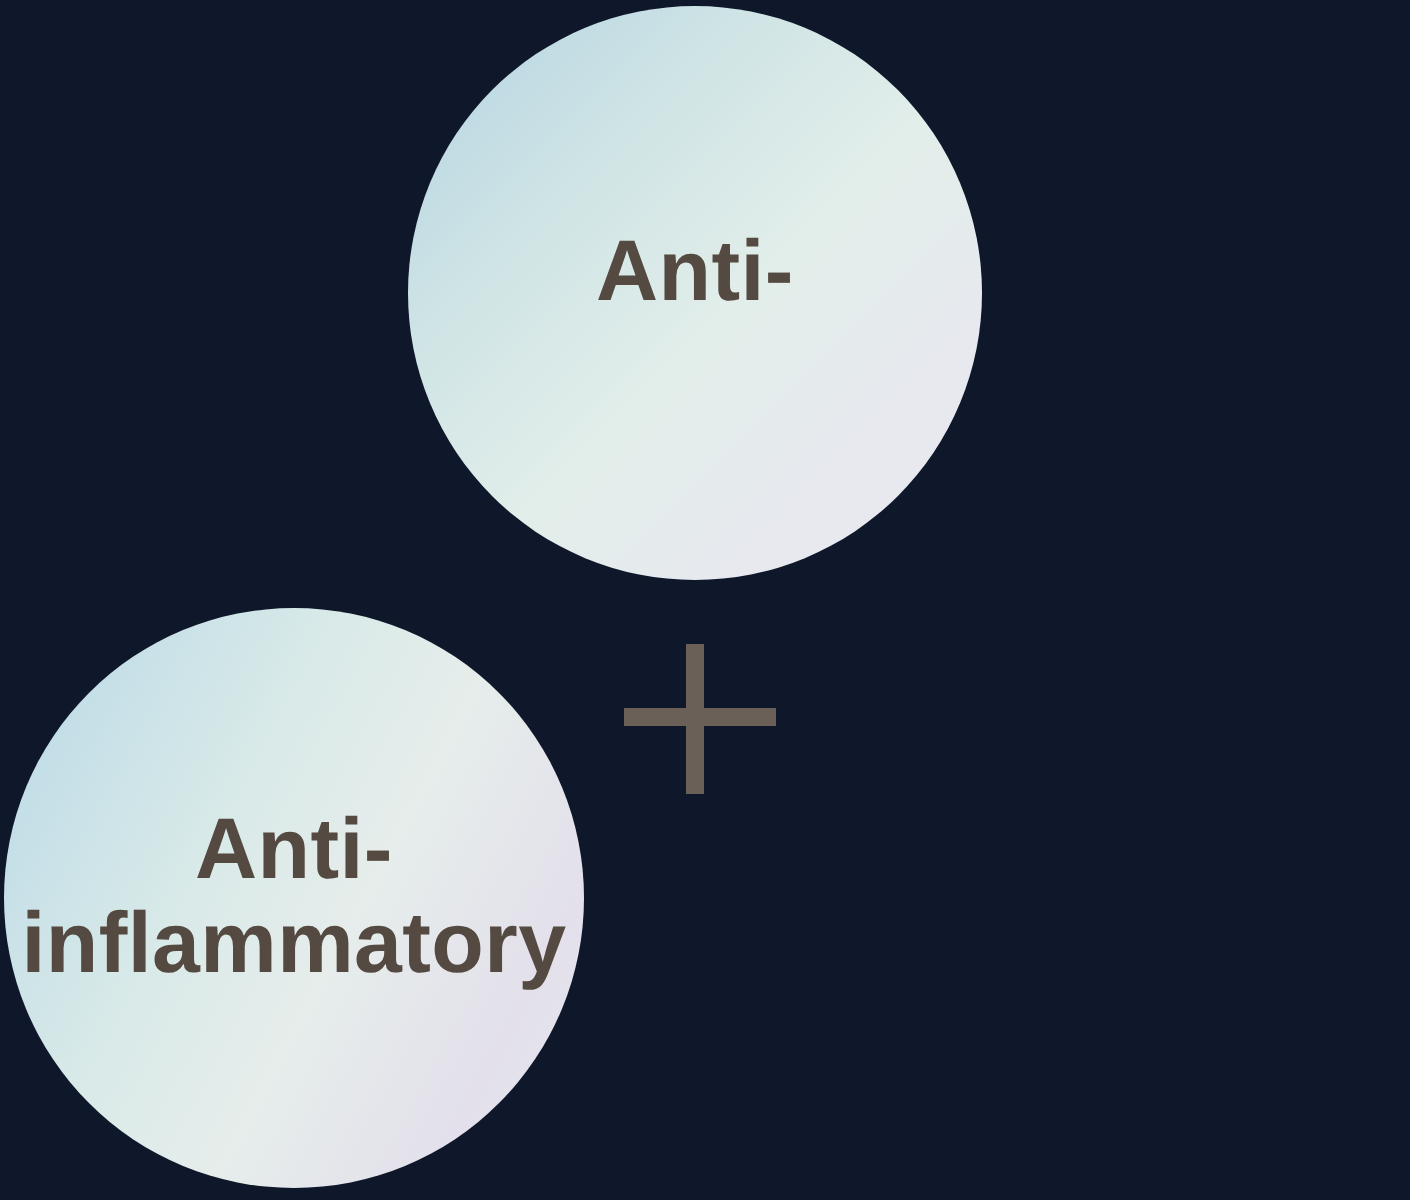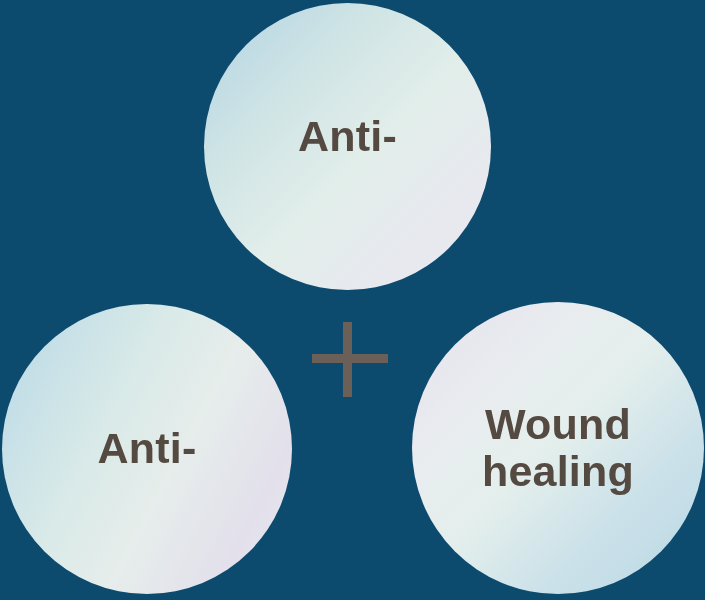--- a/index.html
+++ b/index.html
@@ -38,39 +38,34 @@
     width: 76px;
     height: 75px;
   }
   .bar { position: absolute; display: block; }
   .bar.h { left: 0;    top: 32px; width: 76px; height: 9px; }
   .bar.v { left: 31px; top: 0;    width: 9px;  height: 75px; }
 </style>
 </head>
 <body>
 
-<div class="stage" style="background: #0c4a6e;">
+<div class="stage" style="background: #0f172a;">
 
   <div class="circle c-a" style="background: linear-gradient(135deg, rgb(178, 211, 227) 0%, rgb(207, 228, 229) 30%, rgb(226, 238, 234) 55%, rgb(231, 233, 239) 78%, rgb(234, 233, 241) 100%);">
     <div class="label" style="color: rgb(85, 74, 65);">
       <span class="line">Anti-</span>
     </div>
   </div>
 
   <div class="circle c-b" style="background: linear-gradient(118deg, rgb(184, 216, 231) 0%, rgb(217, 234, 232) 38%, rgb(230, 237, 235) 58%, rgb(227, 224, 235) 82%, rgb(230, 232, 237) 100%);">
     <div class="label" style="color: rgb(85, 74, 65);">
       <span class="line">Anti-</span>
+      <span class="line">inflammatory</span>
     </div>
   </div>
 
-  <div class="circle c-c" style="background: linear-gradient(135deg, rgb(229, 225, 237) 0%, rgb(233, 236, 239) 28%, rgb(228, 239, 236) 48%, rgb(203, 225, 233) 72%, rgb(185, 216, 230) 100%);">
-    <div class="label" style="color: rgb(85, 74, 65);">
-      <span class="line">Wound</span>
-      <span class="line">healing</span>
-    </div>
-  </div>
 
   <div class="plus">
     <span class="bar h" style="background: rgb(107, 96, 87);"></span>
     <span class="bar v" style="background: rgb(107, 96, 87);"></span>
   </div>
 
 </div>
 
 </body></html>

